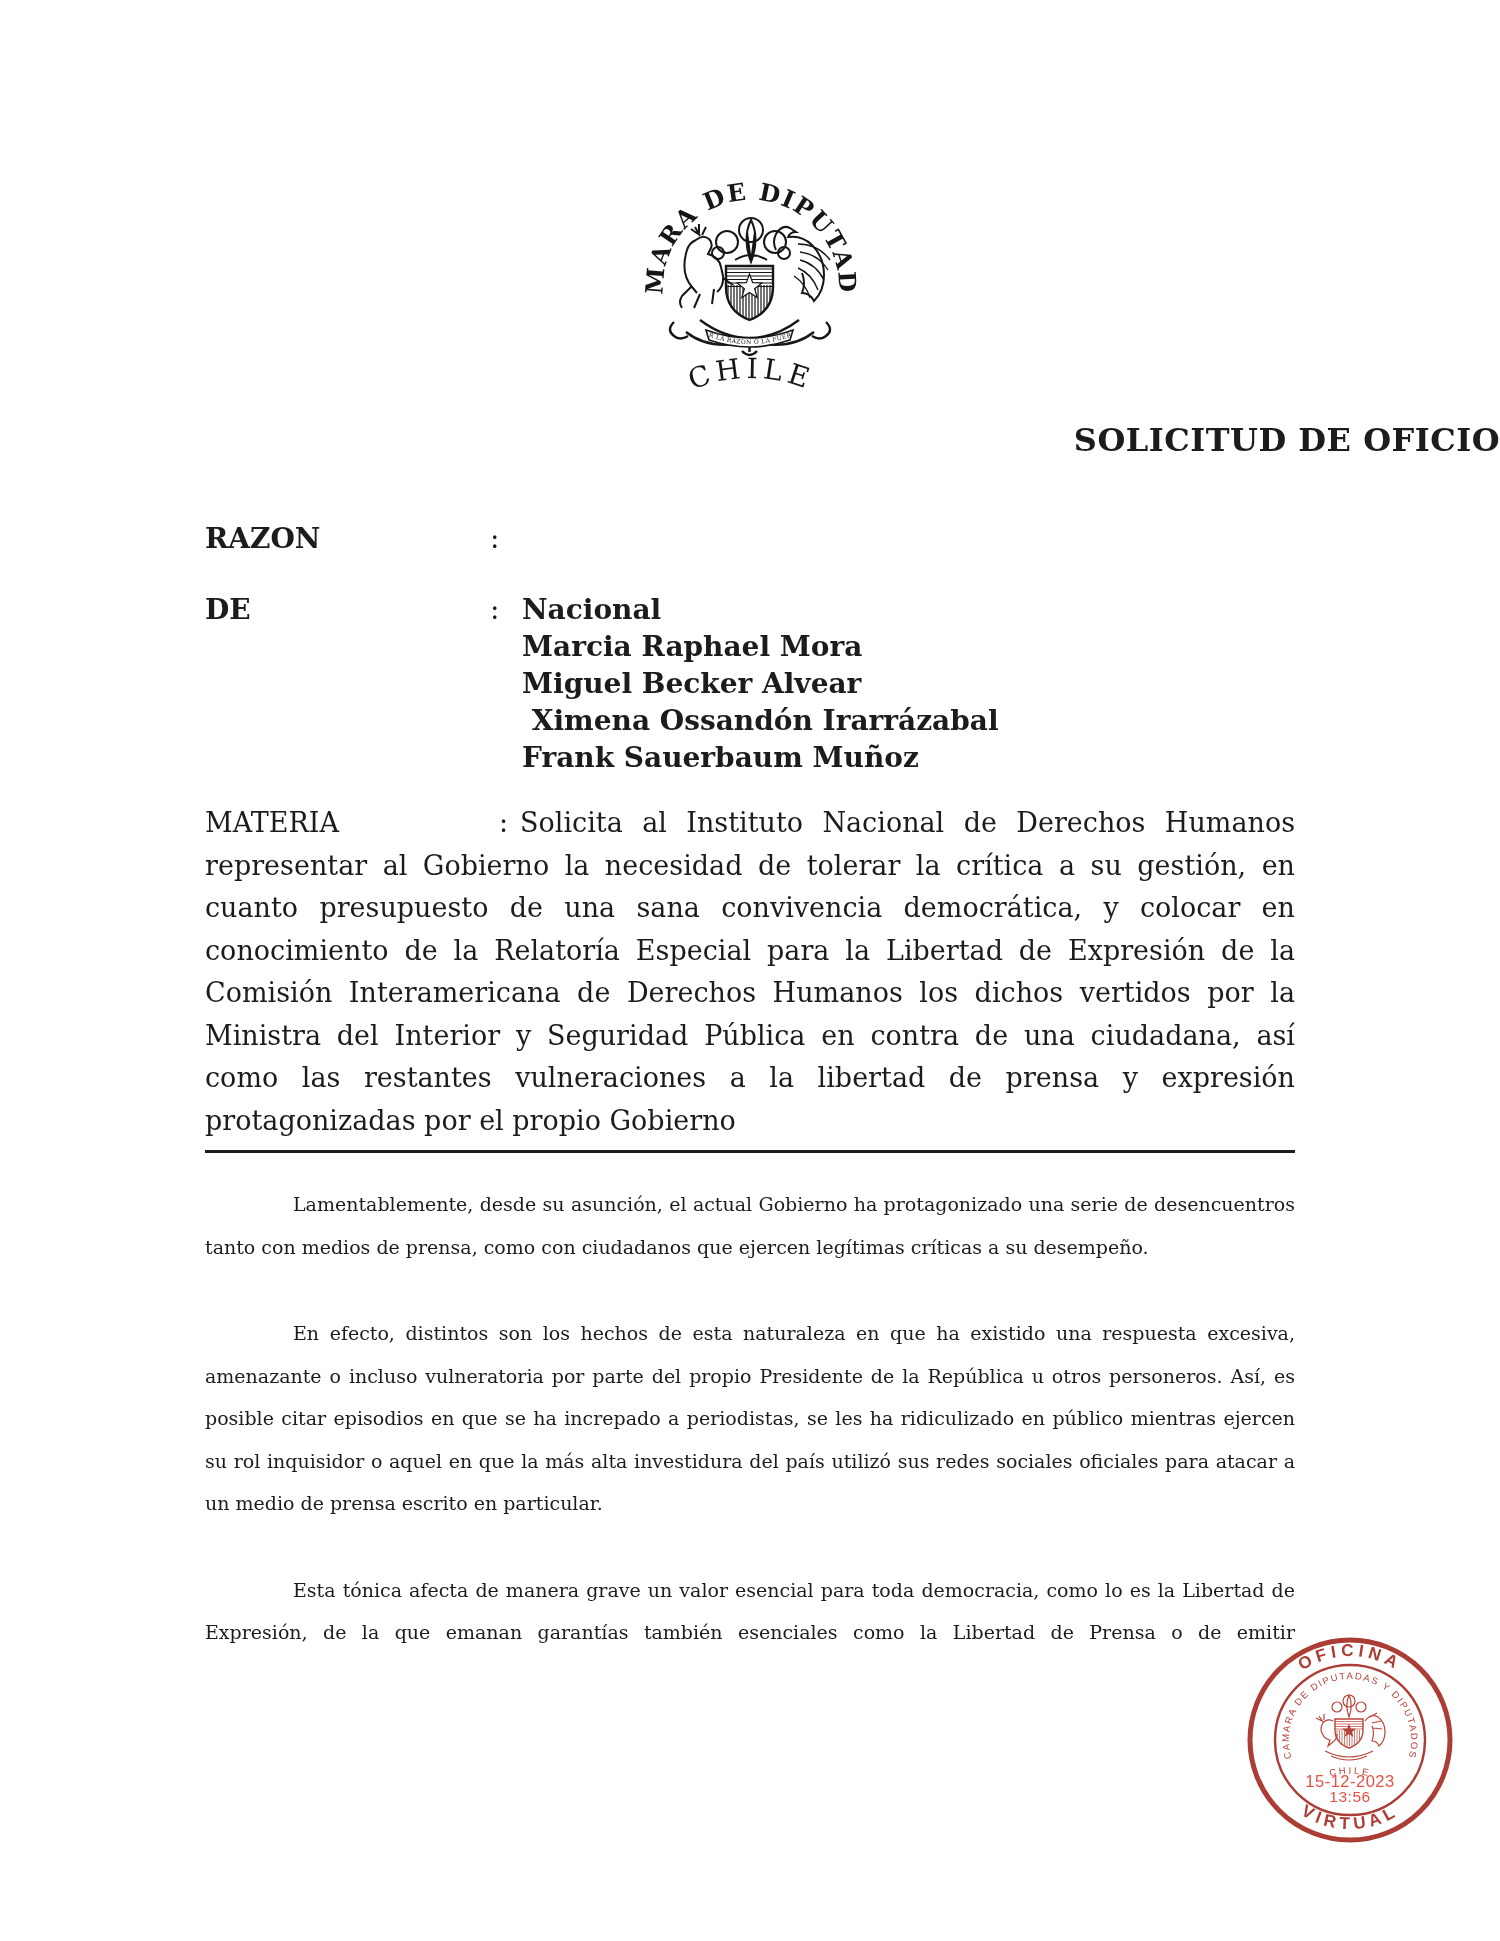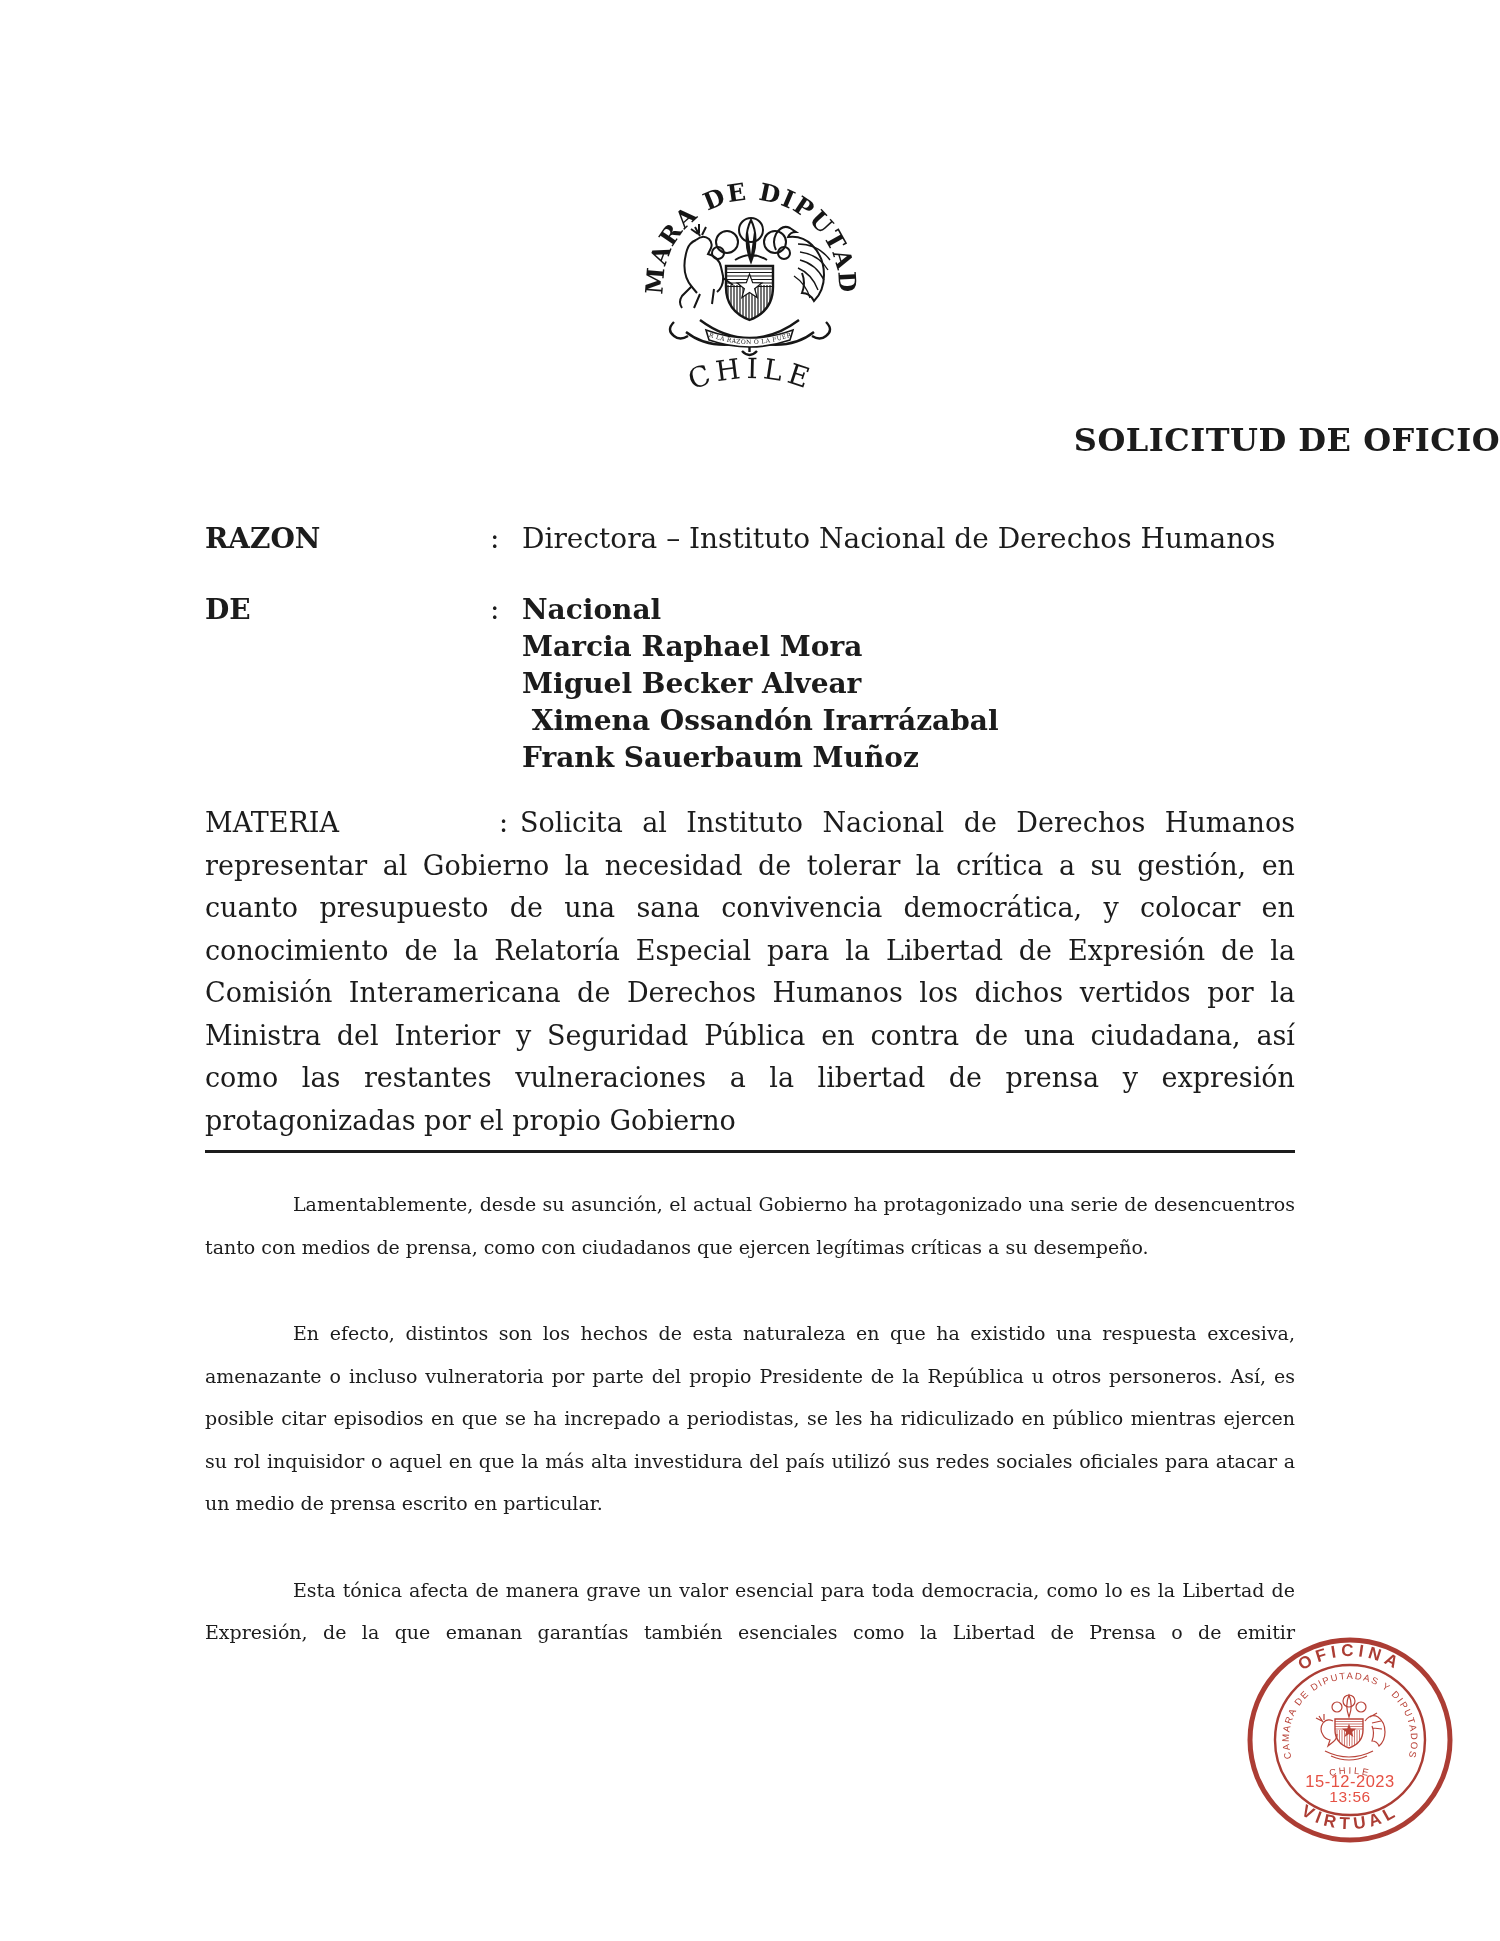--- a/index.html
+++ b/index.html
@@ -135,21 +135,20 @@
   </svg>
 
   <h1 class="doc-title">SOLICITUD DE OFICIO</h1>
 
   <div class="content">
 
     <div class="meta-row para">
       <span class="meta-label">RAZON</span>
       <span class="meta-colon">:</span>
       <div class="meta-value">
-        <div class="to-role">Directora – Instituto Nacional de Derechos Humanos</div>
       </div>
     </div>
 
     <div class="meta-row de">
       <span class="meta-label">DE</span>
       <span class="meta-colon">:</span>
       <div class="meta-value">
         <div class="from-group">Nacional</div>
         <div>
 

